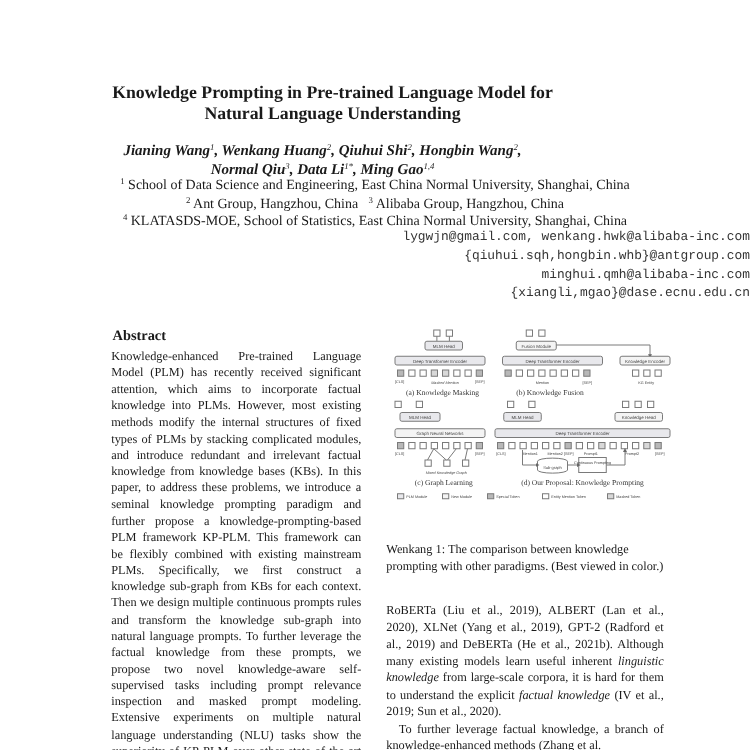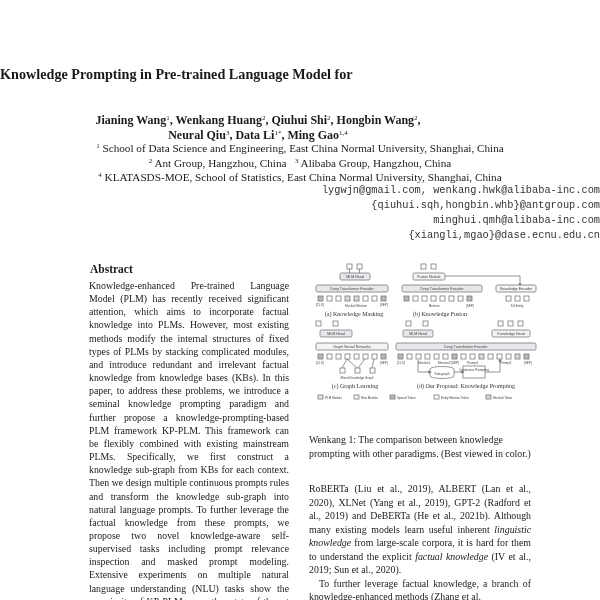--- a/index.html
+++ b/index.html
@@ -4,25 +4,25 @@
 <style>
   html, body { margin: 0; padding: 0; }
   body {
     width: 600px; height: 600px; overflow: hidden;
     background: #ffffff; color: #1a1a1a;
     font-family: "Liberation Serif", "DejaVu Serif", serif;
     position: relative;
   }
   .title {
     position: absolute; left: 0; top: 66px; width: 532px;
-    font-weight: bold; font-size: 14.2px; line-height: 17px;
+    text-align: center; font-weight: bold; font-size: 14.2px; line-height: 17px;
   }
   .authors {
     position: absolute; left: 0; top: 113px; width: 516px;
-    text-align: center; font-weight: bold; font-size: 12px; line-height: 15px;
+    text-align: center; font-weight: bold; font-size: 12px; line-height: 15px; font-style: italic;
   }
   .affils {
     position: absolute; left: 0; top: 141px; width: 600px;
     text-align: center; font-size: 11.2px; line-height: 14.5px;
   }
   .emails {
     position: absolute; left: 0; top: 183px; width: 600px;
     text-align: right; font-family: "Liberation Mono", "DejaVu Sans Mono", monospace;
     font-size: 10.3px; line-height: 15px; color: #333;
   }
@@ -49,31 +49,32 @@
   }
   .right-body p { margin: 0; }
   .right-body p.indent { text-indent: 10px; }
   .fig-text { font-family: "Liberation Sans", "DejaVu Sans", sans-serif; }
 </style>
 </head>
 <body>
 
 <div class="title">
   <div>Knowledge Prompting in Pre-trained Language Model for</div>
+  <div>Natural Language Understanding</div>
 </div>
 
 <div class="authors">
   <div>
     <span>Jianing Wang</span><sup>1</sup>,
     <span>Wenkang Huang</span><sup>2</sup>,
     <span>Qiuhui Shi</span><sup>2</sup>,
     <span>Hongbin Wang</span><sup>2</sup>,
   </div>
   <div>
-    <span>Neural Qiu</span><sup>3</sup>,
+    <span>Normal Qiu</span><sup>3</sup>,
     <span>Data Li</span><sup>1*</sup>,
     <span>Ming Gao</span><sup>1,4</sup>
   </div>
 </div>
 
 <div class="affils">
   <div><sup>1</sup> <span>School of Data Science and Engineering, East China Normal University, Shanghai, China</span></div>
   <div><sup>2</sup> <span>Ant Group, Hangzhou, China</span>&nbsp;&nbsp;&nbsp;<sup>3</sup> <span>Alibaba Group, Hangzhou, China</span></div>
   <div><sup>4</sup> <span>KLATASDS-MOE, School of Statistics, East China Normal University, Shanghai, China</span></div>
 </div>

